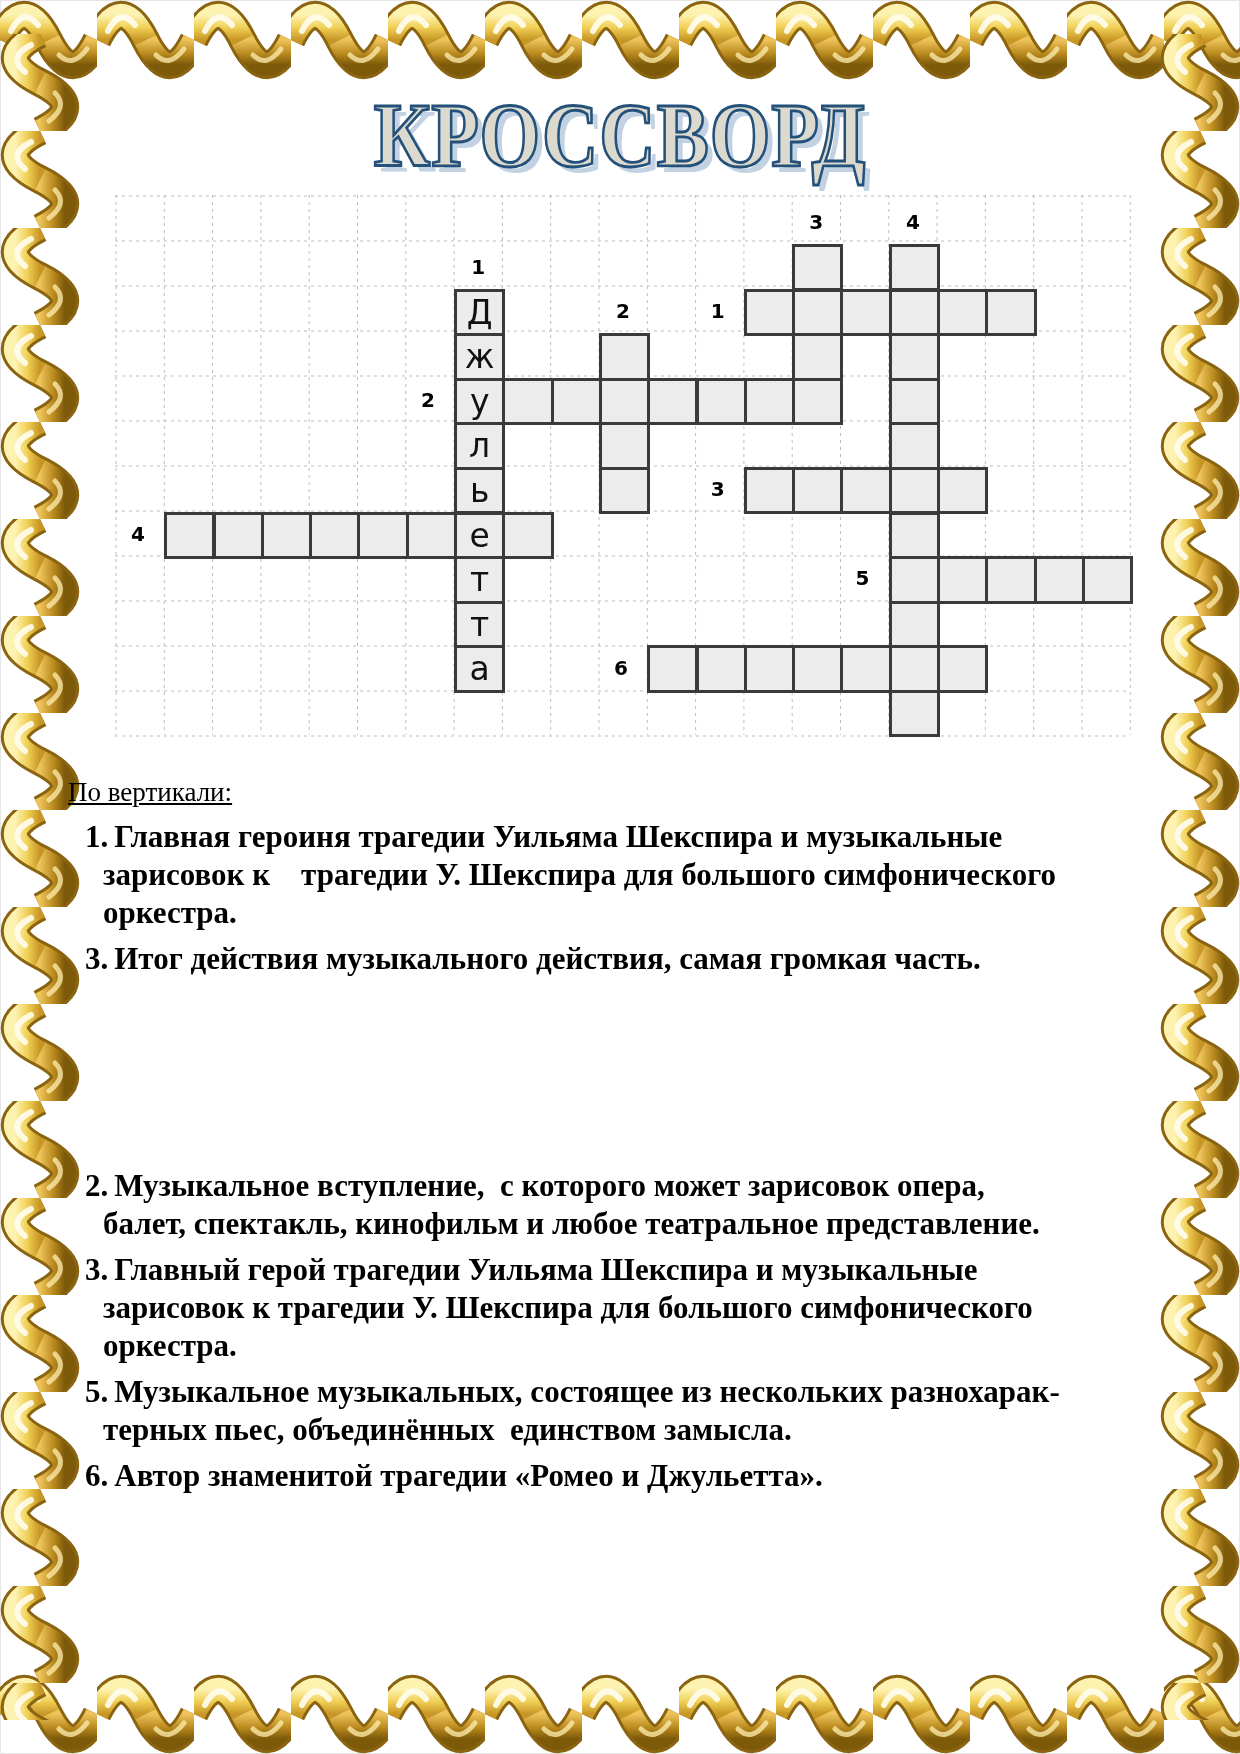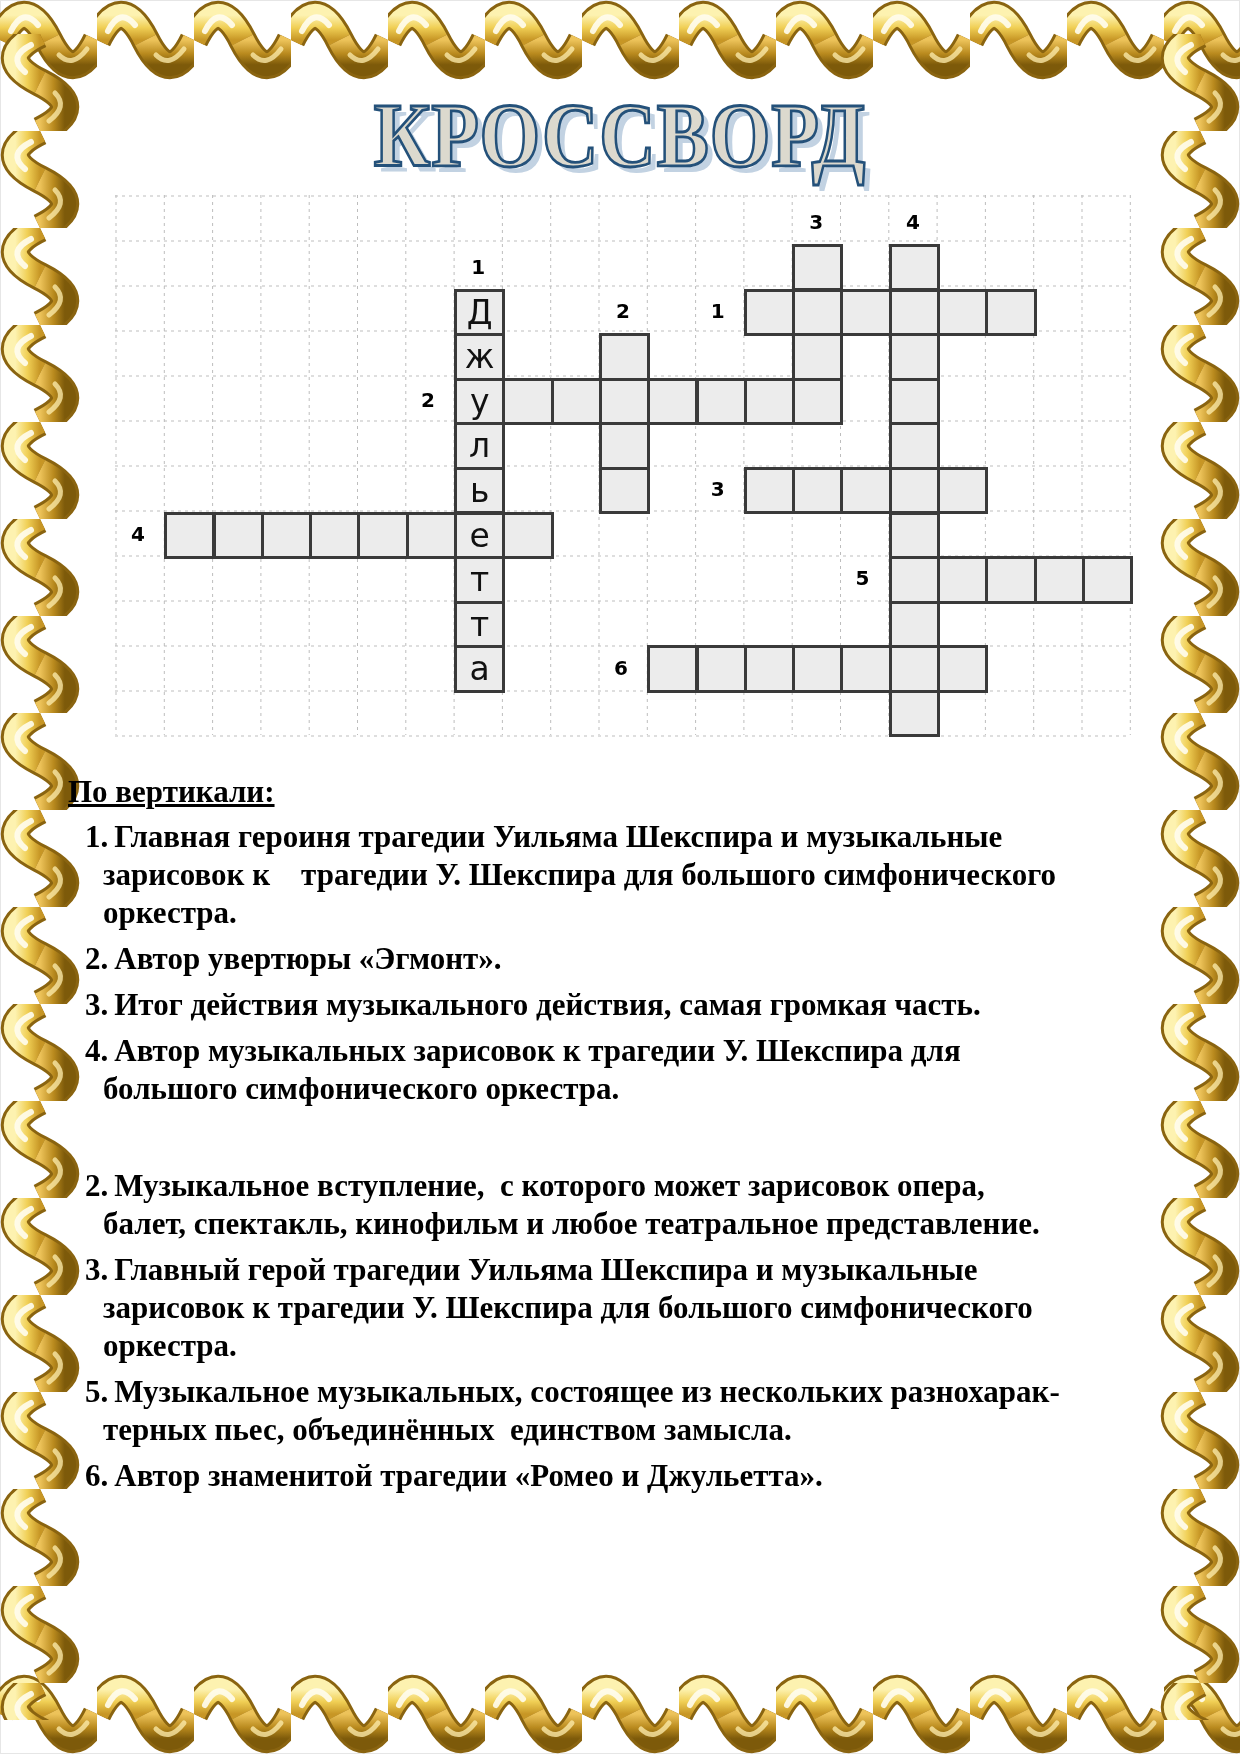--- a/index.html
+++ b/index.html
@@ -27,21 +27,21 @@
         border:3px solid #3a3a3a;background:#ececec;
         font-family:"DejaVu Sans",sans-serif;font-size:33px;line-height:41px;
         text-align:center;color:#111;}
   .wlabel{position:absolute;transform:translate(-50%,-50%);
         font-family:"DejaVu Sans",sans-serif;font-weight:bold;font-size:20px;color:#000;}
 
   
   .clue-section{position:absolute;left:68px;width:1090px;color:#000;}
   #section-vertical{top:773px;}
   #section-horizontal{top:1167px;}
-  .section-heading{font-weight:bold;font-size:31px;line-height:38px;
+  .section-heading{font-weight:normal;font-size:27px;line-height:38px;
         text-decoration:underline;margin:0 0 7px 0;}
   .clue{margin:0 0 8px 35px;text-indent:-18px;white-space:pre;
         font-weight:bold;font-size:31px;line-height:38px;}
   .clue-num{margin-right:6px;}
 </style>
 </head>
 <body>
 
 <div class="page">
 
@@ -217,24 +217,21 @@
       <div class="cell" style="left: 888.7px; top: 689.9px;"></div>
       <span class="wlabel" style="left: 912.85px; top: 221.9px;">4</span>
     </div>
 
   <div class="clue-section" id="section-vertical">
     <div class="section-heading">По вертикали:</div>
     <div>
         <div class="clue"><span class="clue-num">1.</span><span class="clue-body">Главная героиня трагедии Уильяма Шекспира и музыкальные
 зарисовок к    трагедии У. Шекспира для большого симфонического
 оркестра.</span></div>
-        <div class="clue"><span class="clue-num">2.</span><span class="clue-body">Автор увертюры «Эгмонт».</span></div>
         <div class="clue"><span class="clue-num">3.</span><span class="clue-body">Итог действия музыкального действия, самая громкая часть.</span></div>
-        <div class="clue"><span class="clue-num">4.</span><span class="clue-body">Автор музыкальных зарисовок к трагедии У. Шекспира для
-большого симфонического оркестра.</span></div>
       </div>
   </div>
 
   <div class="clue-section" id="section-horizontal">
     <div>
         <div class="clue"><span class="clue-num">2.</span><span class="clue-body">Музыкальное вступление,  с которого может зарисовок опера,
 балет, спектакль, кинофильм и любое театральное представление.</span></div>
         <div class="clue"><span class="clue-num">3.</span><span class="clue-body">Главный герой трагедии Уильяма Шекспира и музыкальные
 зарисовок к трагедии У. Шекспира для большого симфонического
 оркестра.</span></div>

